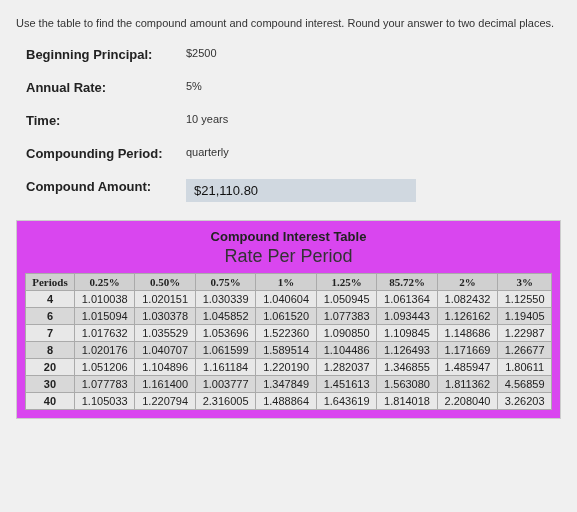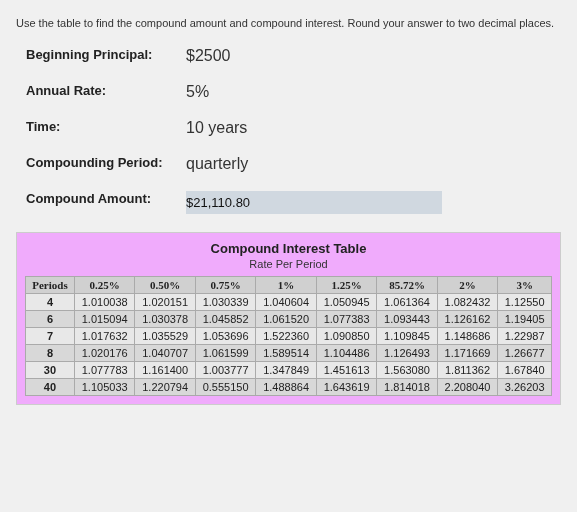--- a/index.html
+++ b/index.html
@@ -27,46 +27,46 @@
       margin-bottom: 18px;
     }
     .field-label {
       font-weight: bold;
       font-size: 13px;
       color: #222;
       width: 160px;
       flex-shrink: 0;
     }
     .field-value {
-      font-size: 16px;
+      font-size: 11px;
       color: #333;
     }
     .field-input {
       background: #d0d8e0;
       border: none;
-      padding: 4px 0;
+      padding: 4px 8px;
       font-size: 13px;
       color: #111;
-      width: 256px;
+      width: 230px;
     }
     .table-wrapper {
-      background: #f0abfc;
+      background: #d946ef;
       padding: 8px;
       border: 1px solid #ccc;
     }
     .table-title {
       text-align: center;
       font-weight: bold;
       font-size: 13px;
       color: #222;
       margin-bottom: 2px;
     }
     .table-subtitle {
       text-align: center;
-      font-size: 11px;
+      font-size: 18px;
       color: #333;
       margin-bottom: 6px;
     }
     table {
       width: 100%;
       border-collapse: collapse;
       font-size: 11px;
     }
     th, td {
       border: 1px solid #aaa;
@@ -181,35 +181,46 @@
           <td>1.020176</td>
           <td>1.040707</td>
           <td>1.061599</td>
           <td>1.589514</td>
           <td>1.104486</td>
           <td>1.126493</td>
           <td>1.171669</td>
           <td>1.26677</td>
         </tr>
         <tr>
+          <td>20</td>
+          <td>1.051206</td>
+          <td>1.104896</td>
+          <td>1.161184</td>
+          <td>1.220190</td>
+          <td>1.282037</td>
+          <td>1.346855</td>
+          <td>1.485947</td>
+          <td>1.80611</td>
+        </tr>
+        <tr>
           <td>30</td>
           <td>1.077783</td>
           <td>1.161400</td>
           <td>1.003777</td>
           <td>1.347849</td>
           <td>1.451613</td>
           <td>1.563080</td>
           <td>1.811362</td>
-          <td>1.67840</td>
+          <td>4.56859</td>
         </tr>
         <tr>
           <td>40</td>
           <td>1.105033</td>
           <td>1.220794</td>
-          <td>0.555150</td>
+          <td>2.316005</td>
           <td>1.488864</td>
           <td>1.643619</td>
           <td>1.814018</td>
           <td>2.208040</td>
           <td>3.26203</td>
         </tr>
       </tbody>
   </table>
 </div>
 

